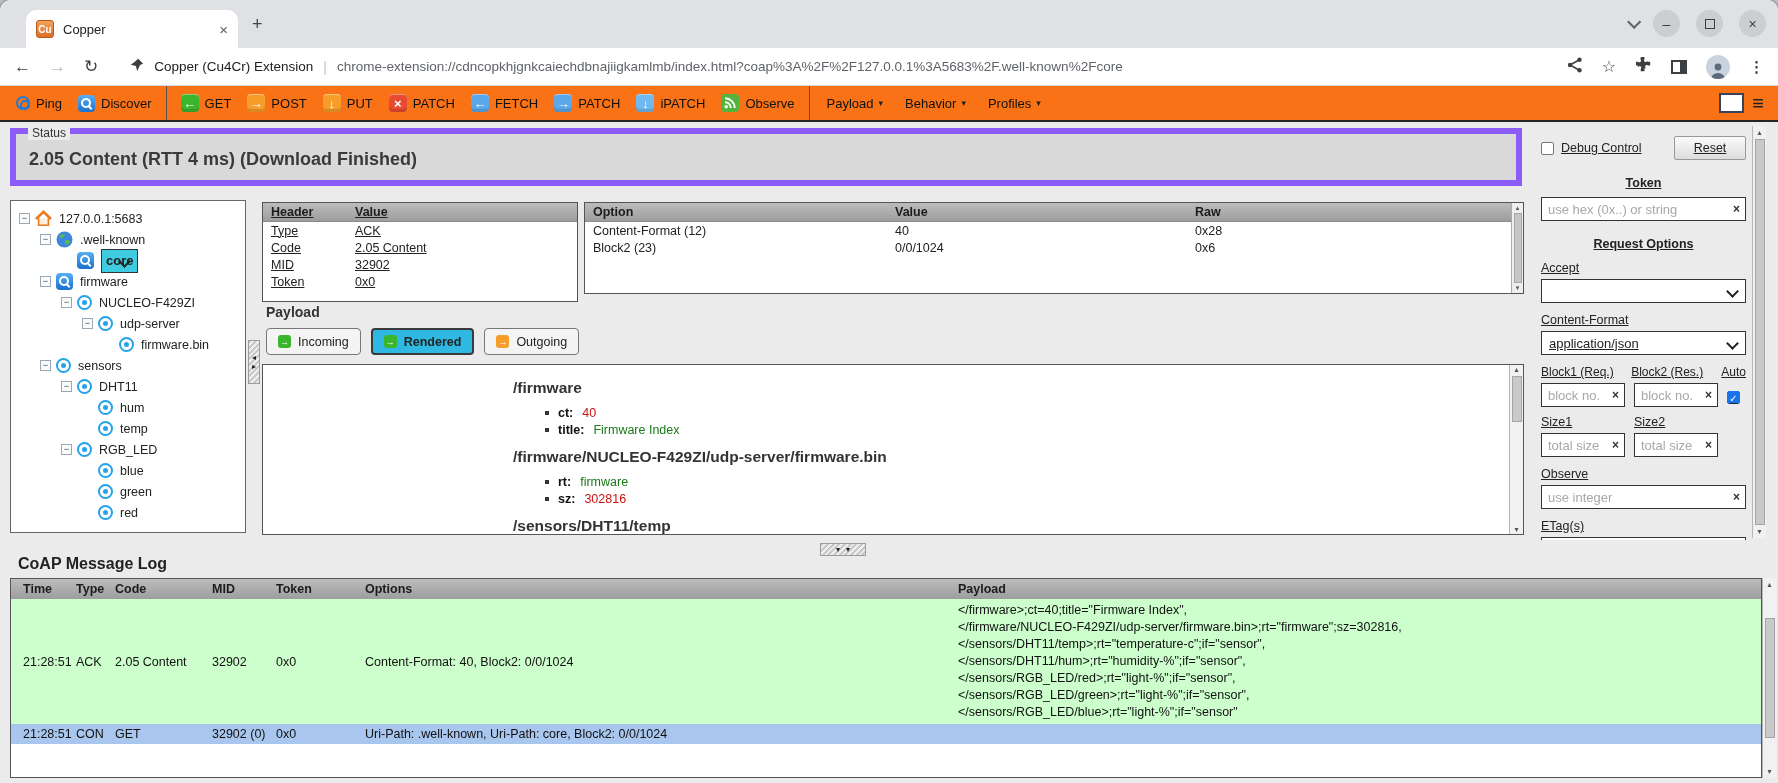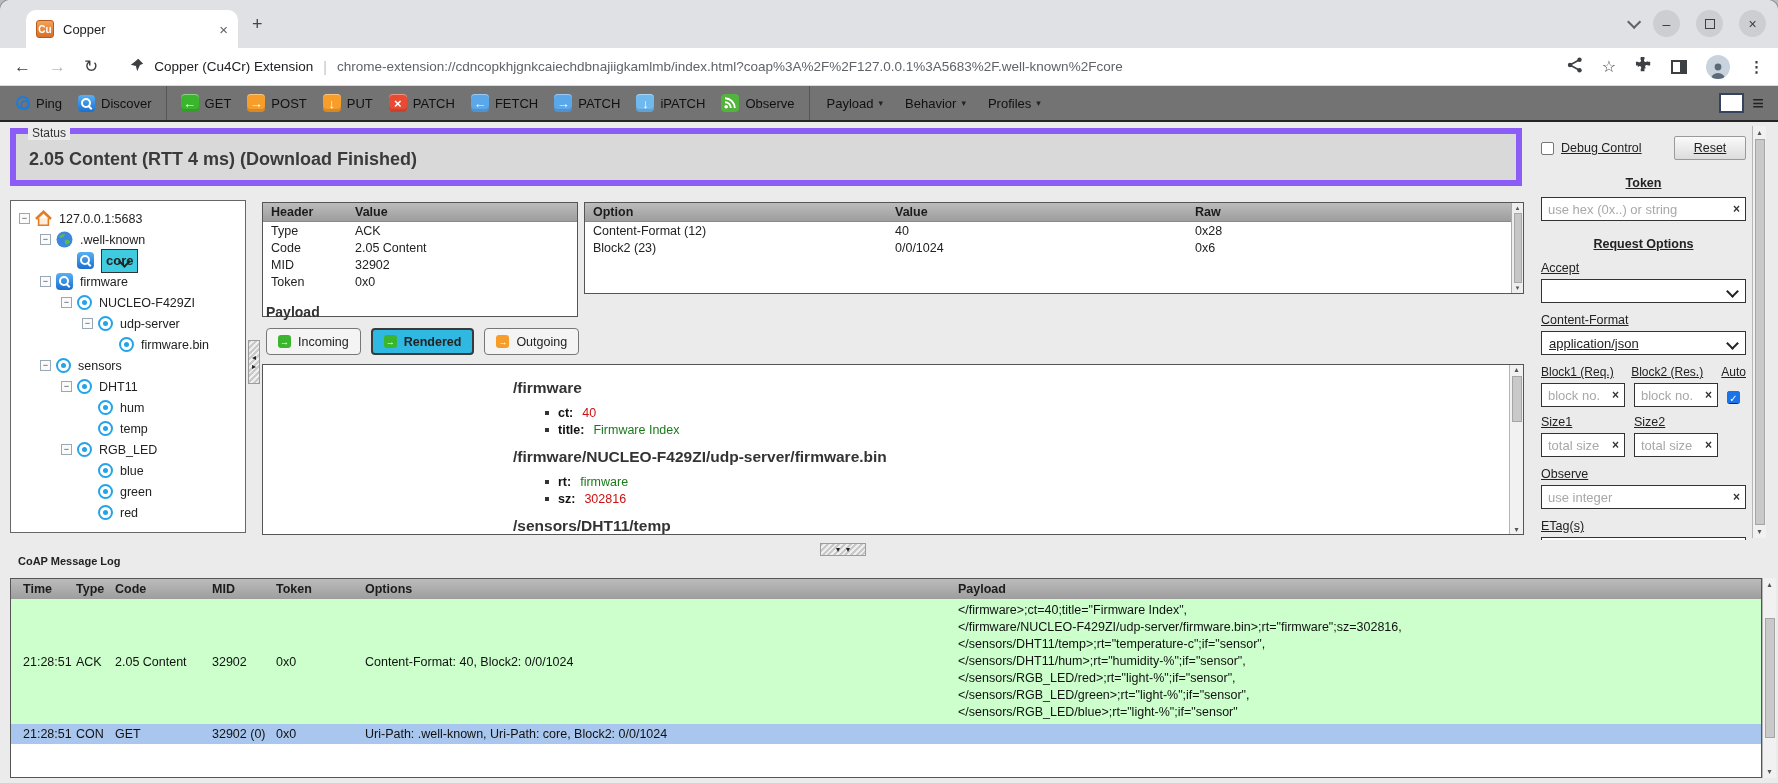--- a/index.html
+++ b/index.html
@@ -35,21 +35,21 @@
   .url-sep { color:#c0c3c6; margin:0 10px; font-size:14px; }
   .url-text { color:#5f6368; }
   .addr-right { display:flex; align-items:center; gap:19px; margin-left:14px; }
   .panel-ic { width:16px; height:14px; border:2px solid #3c4043; position:relative; }
   .panel-ic::after { content:""; position:absolute; right:0; top:0; width:5px; height:100%; background:#3c4043; }
   .avatar { width:24px; height:24px; border-radius:50%; background:#c9d3de; display:flex; align-items:flex-end; justify-content:center; overflow:hidden; }
   .kebab { font-size:15px; color:#3c4043; font-weight:bold; }
   .star { font-size:16px; color:#3c4043; }
 
   
-  .apptoolbar { position:absolute; top:86px; width:100%; height:36px; background:#737373;
+  .apptoolbar { position:absolute; top:86px; width:100%; height:36px; background:#f97316;
                 border-bottom:2px solid #242424; display:flex; align-items:center; padding:0 8px; }
   .tbtn { display:flex; align-items:center; gap:6px; font-size:13px; color:#111; padding:0 8px; height:30px; }
   .cmdicon { width:18px; height:18px; border-radius:4px; color:#fff; font-size:13px; font-weight:bold;
              display:flex; align-items:center; justify-content:center;
              box-shadow:inset 0 -3px rgba(0,0,0,.12), inset 0 1px rgba(255,255,255,.4); flex:none; }
   .c-get { background:#3cb52e; } .c-post { background:#f79d2a; } .c-put { background:#f79d2a; }
   .c-del { background:#e84a33; } .c-fetch { background:#5aa7ea; } .c-patch { background:#5aa7ea; }
   .c-ipatch { background:#6fb9ef; }
   .i-ping { width:14px; height:14px; border:2px solid #1f7ad8; border-radius:50%; position:relative; flex:none; }
   .i-ping::after { content:""; position:absolute; left:2px; top:2px; width:6px; height:6px; border:2px solid #1f7ad8; border-radius:50%; }
@@ -89,21 +89,21 @@
             background:repeating-linear-gradient(135deg,#c9c9c9 0 2px,#efefef 2px 4px);
             border:1px solid #9c9c9c; display:flex; flex-direction:column; align-items:center; justify-content:center;
             font-size:8px; color:#222; line-height:9px; }
   .hsplit { position:absolute; left:820px; top:543px; width:46px; height:13px;
             background:repeating-linear-gradient(135deg,#c9c9c9 0 2px,#efefef 2px 4px);
             border:1px solid #9c9c9c; display:flex; align-items:center; justify-content:center; gap:6px;
             font-size:8px; color:#222; }
 
   
   .dtable { position:absolute; top:202px; background:#fff; border:1px solid #555; font-size:12.5px; color:#222; }
-  .htable { left:262px; width:316px; height:115px; }
+  .htable { left:262px; width:316px; height:100px;text-decoration:underline; }
   .otable { left:584px; width:940px; height:92px; }
   .thead { display:flex; height:19px; align-items:center; background:linear-gradient(#bcbcbc,#9d9d9d);
            font-weight:bold; border-bottom:1px solid #8a8a8a; color:#1c1c1c; }
   .trowt { display:flex; height:17px; align-items:center; }
   .hc1 { width:92px; padding-left:8px; } .hc2 { flex:1; }
   .oc1 { width:310px; padding-left:8px; } .oc2 { width:300px; } .oc3 { flex:1; }
   .mini-sb { position:absolute; right:0; top:0; width:12px; height:100%; background:#eee; border-left:1px solid #aaa;
              display:flex; flex-direction:column; align-items:center; justify-content:space-between; font-size:7px; color:#555; padding:1px 0; }
   .mini-sb .thumb { width:8px; flex:1; margin:1px 0; background:#c6c6c6; border:1px solid #a8a8a8; }
 
@@ -149,21 +149,21 @@
          padding:0 22px 0 7px; position:relative; font-size:13px; }
   .sel::after { content:""; position:absolute; right:8px; top:7px; width:7px; height:7px;
                 border-right:2px solid #222; border-bottom:2px solid #222; transform:rotate(45deg); }
   .sb-cols { display:flex; gap:9px; align-items:center; }
   .sb-col { width:84px; }
   .sb-small { font-size:12px; }
   .sb-scroll { left:1752px; top:126px; height:412px; justify-content:space-between; padding:2px 0; }
   .sb-scroll .thumb { flex:1; margin:2px 0; }
 
   
-  .log-title { position:absolute; left:18px; top:555px; font-size:11px; font-weight:bold; color:#222; }
+  .log-title { position:absolute; left:18px; top:555px; font-size:16px; font-weight:bold; color:#222; }
   .log-table { position:absolute; left:10px; top:578px; width:1752px; height:200px; background:#fff;
                border:1px solid #555; font-size:12.5px; color:#111; overflow:hidden; }
   .log-head { display:flex; height:20px; align-items:center; background:linear-gradient(#bcbcbc,#9d9d9d);
               font-weight:bold; color:#1c1c1c; }
   .lc-time { width:65px; padding-left:12px; flex:none; } .lc-type { width:39px; flex:none; }
   .lc-code { width:97px; flex:none; } .lc-mid { width:64px; flex:none; }
   .lc-token { width:89px; flex:none; } .lc-opts { width:593px; flex:none; } .lc-pay { flex:1; }
   .log-row { display:flex; align-items:center; }
   .row-green { background:#ccffcc; }
   .row-blue { background:#a9c7ee; height:20px; }

